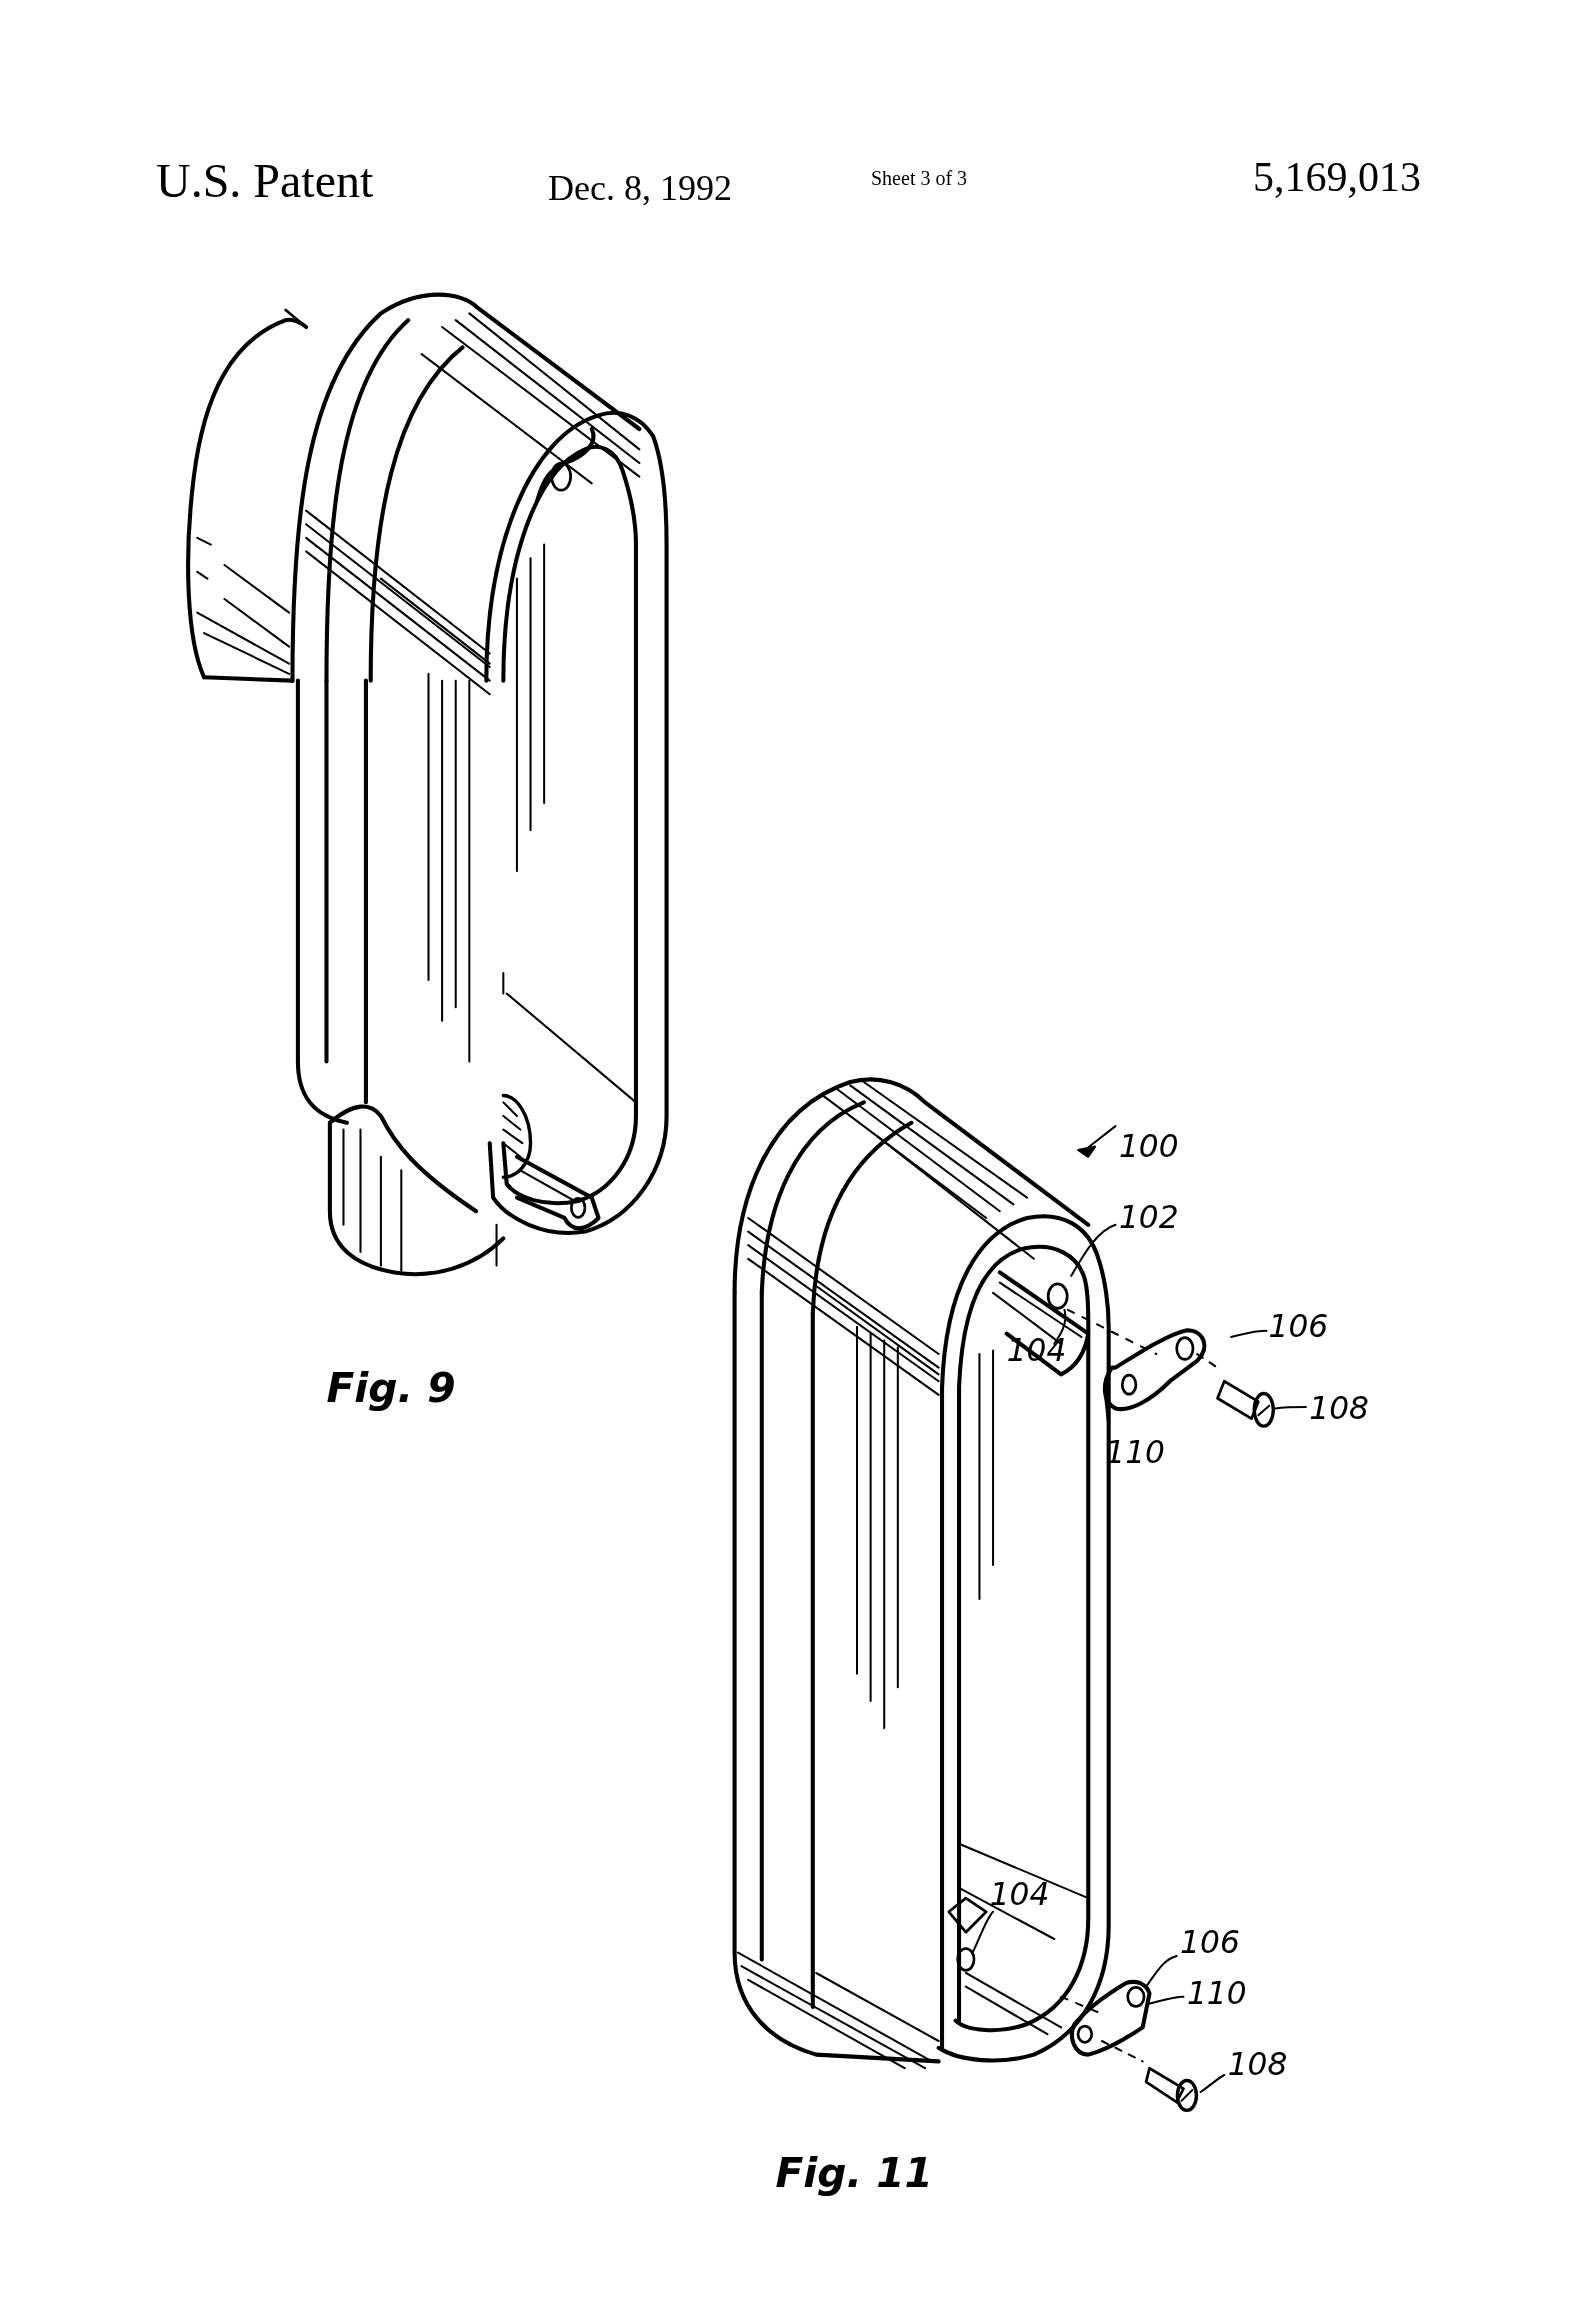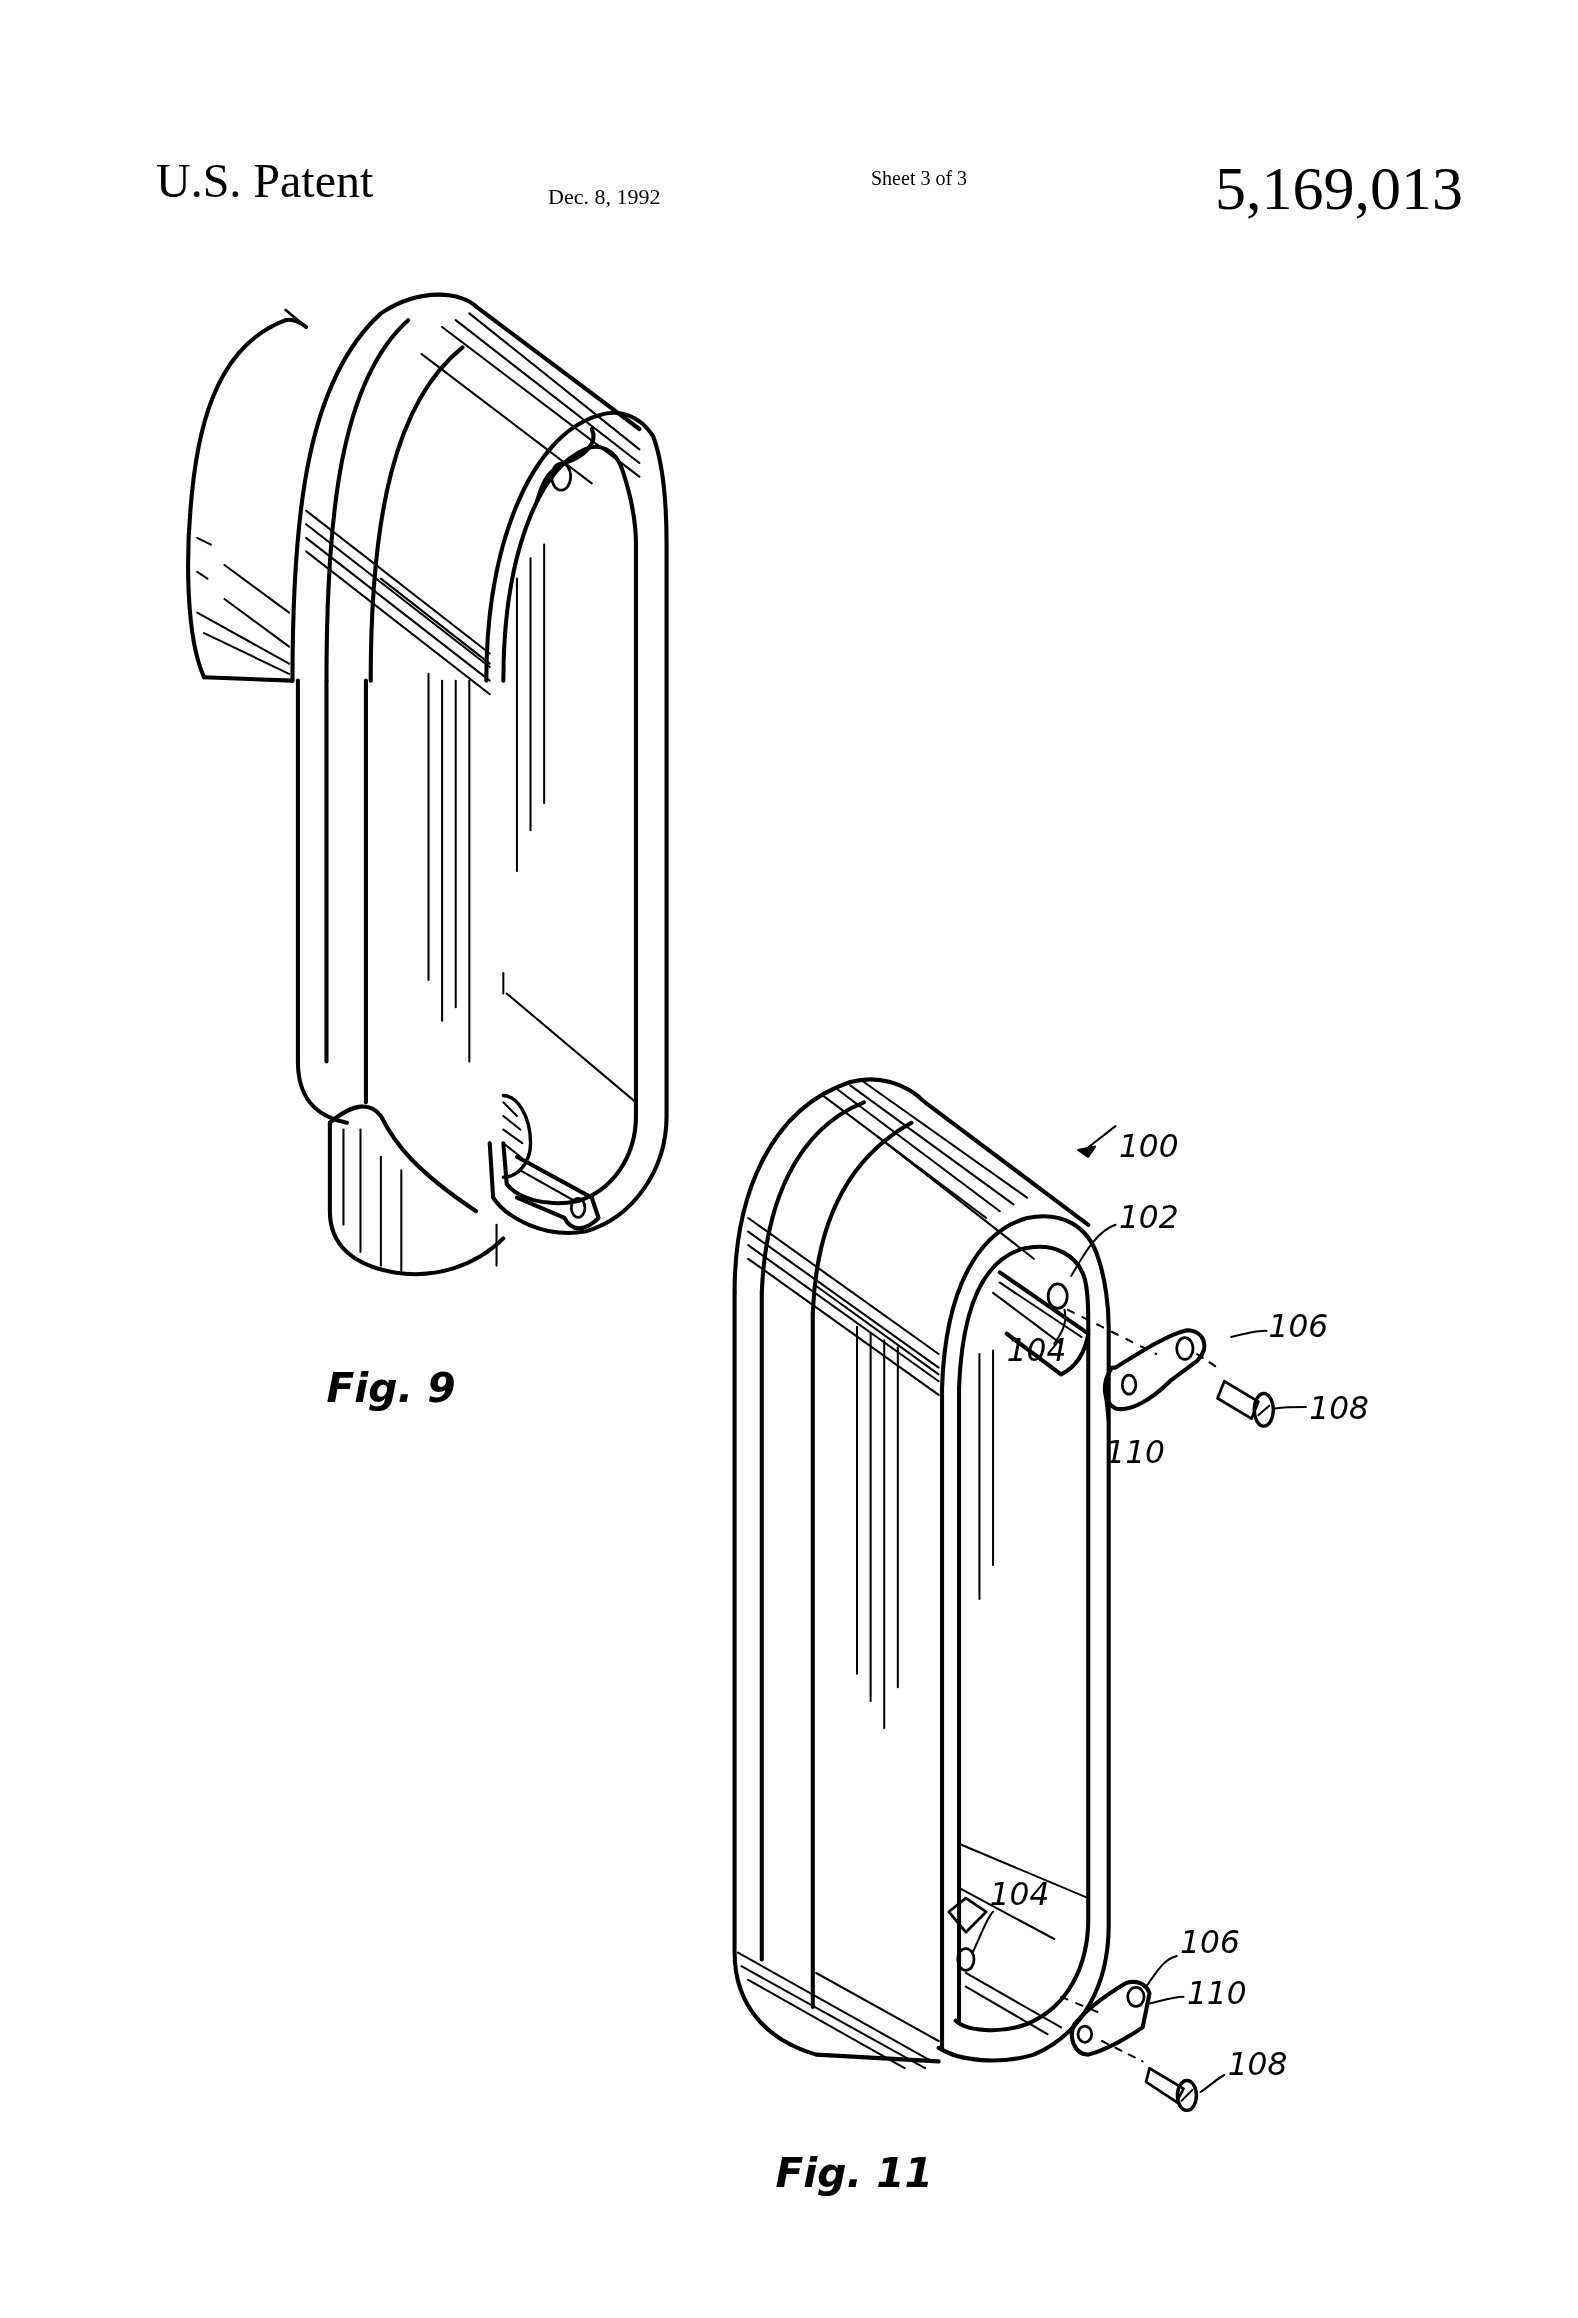--- a/index.html
+++ b/index.html
@@ -1,22 +1,22 @@
 <!DOCTYPE html>
 <html style="font-size:11px"><head>
 <meta charset="utf-8">
 <style>
   html, body { margin:0; padding:0; background:#ffffff; }
   body { width:1578px; height:2319px; position:relative; overflow:hidden;
          font-family:"Liberation Serif","DejaVu Serif",serif; color:#000; }
   .hdr { position:absolute; font-weight:normal; white-space:nowrap; }
   #h-left  { left:156px;  top:153px; font-size:48px; }
-  #h-date  { left:548px;  top:184px; font-size:22px; }
+  #h-date  { left:548px;  top:167px; font-size:36px; }
   #h-sheet { left:871px; top:167px; font-size:20px; }
-  #h-num   { left:1215px; top:153px; font-size:62px;text-align:right; }
+  #h-num   { left:1253px; top:153px; font-size:42px;text-align:right; }
   svg.drawing { position:absolute; left:0; top:0; }
   .ref { font-family:"DejaVu Sans","Liberation Sans",sans-serif; font-style:italic;
          font-size:46px; fill:#000; }
   .cap { font-family:"DejaVu Sans","Liberation Sans",sans-serif; font-style:italic;
          font-size:60px; font-weight:bold; fill:#000; }
 </style>
 </head>
 <body>
 
 <div id="h-left" class="hdr">U.S. Patent</div>

